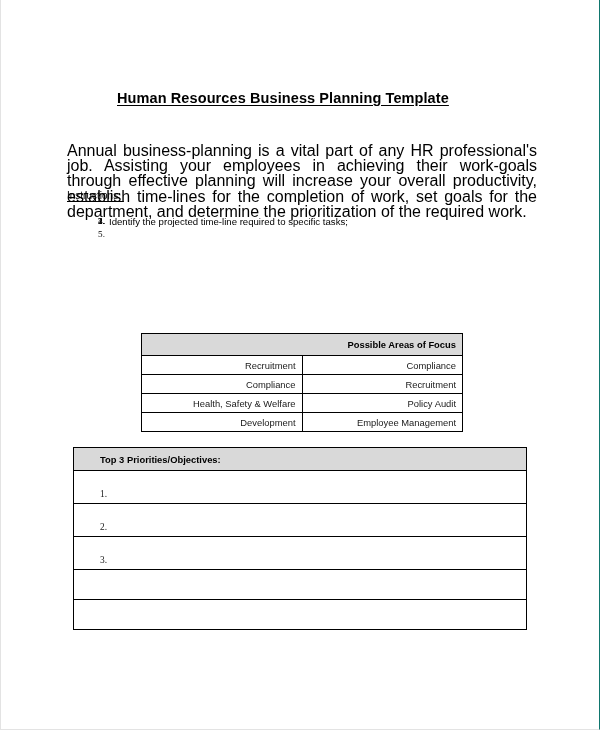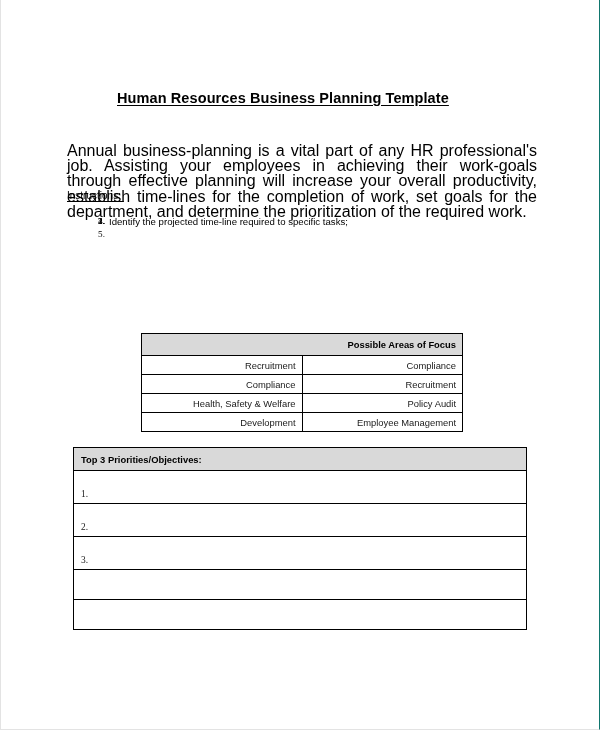--- a/index.html
+++ b/index.html
@@ -132,21 +132,21 @@
 
   
   .priorities-table-wrap {
     position: absolute;
     left: 72px;
     top: 447px;
   }
   #priorities-table { width: 454px; }
   #priorities-table td {
     height: 28px;
-    padding-left: 7px;
+    padding-left: 26px;
     vertical-align: top;
     padding-top: 5px;
   }
   #priorities-table td.hdr {
     height: 18px;
     vertical-align: middle;
     padding-top: 2px;
   }
   #priorities-table td.tall { height: 28px; }
   #priorities-table td.num {

